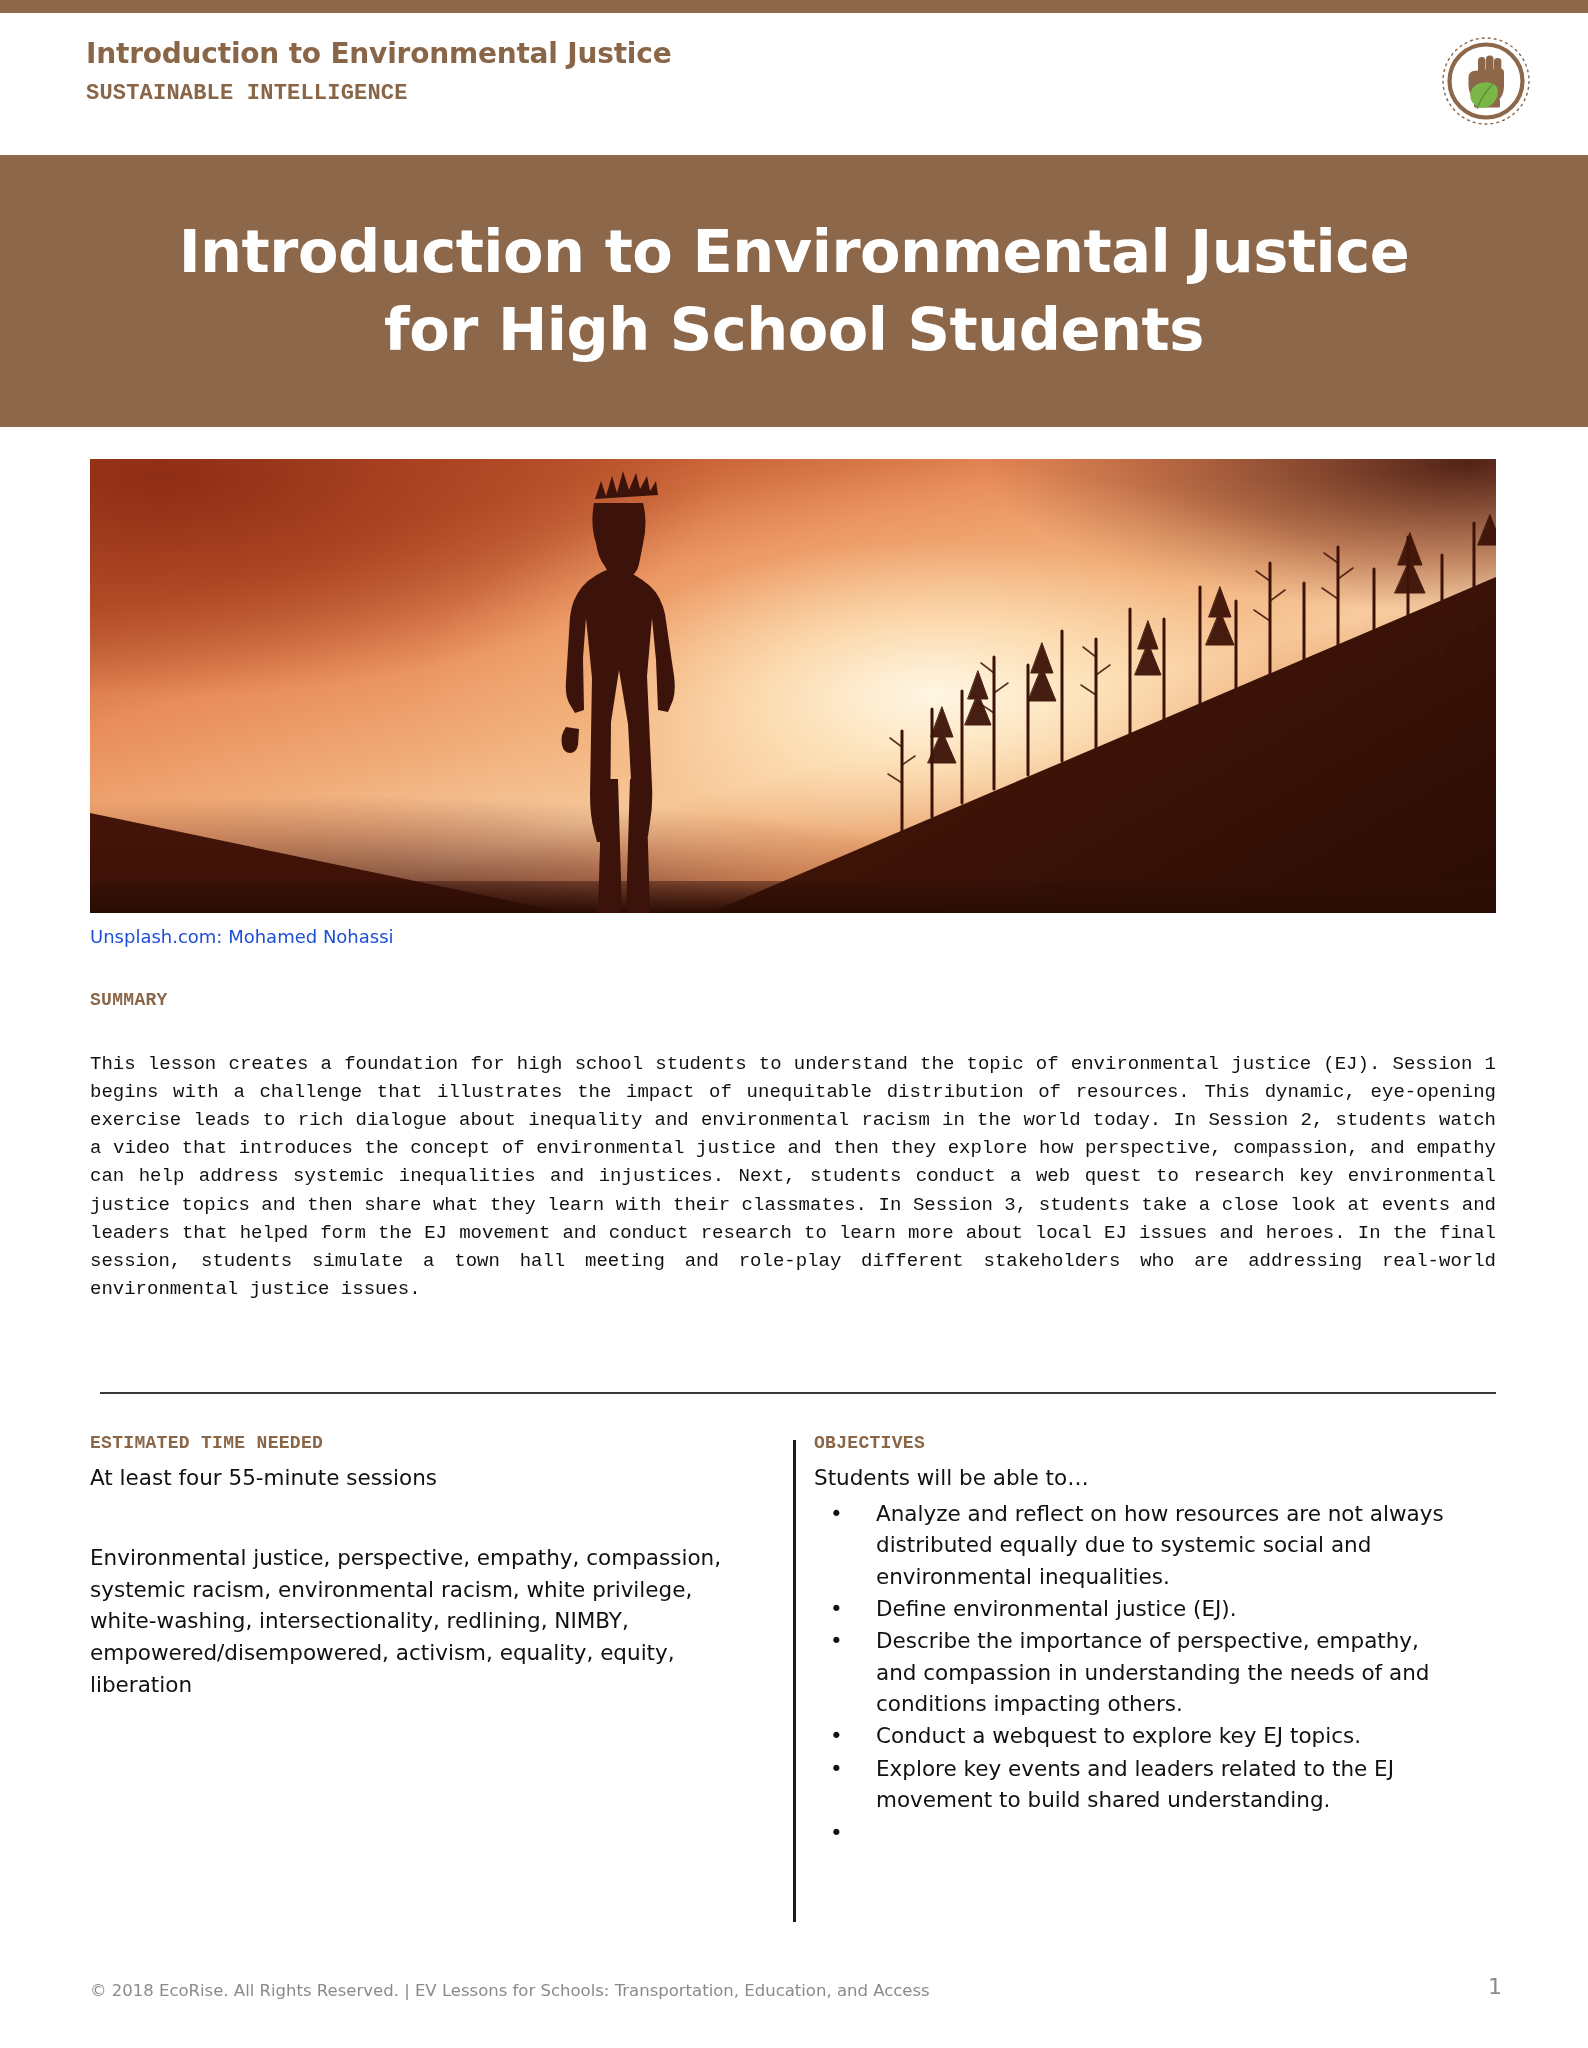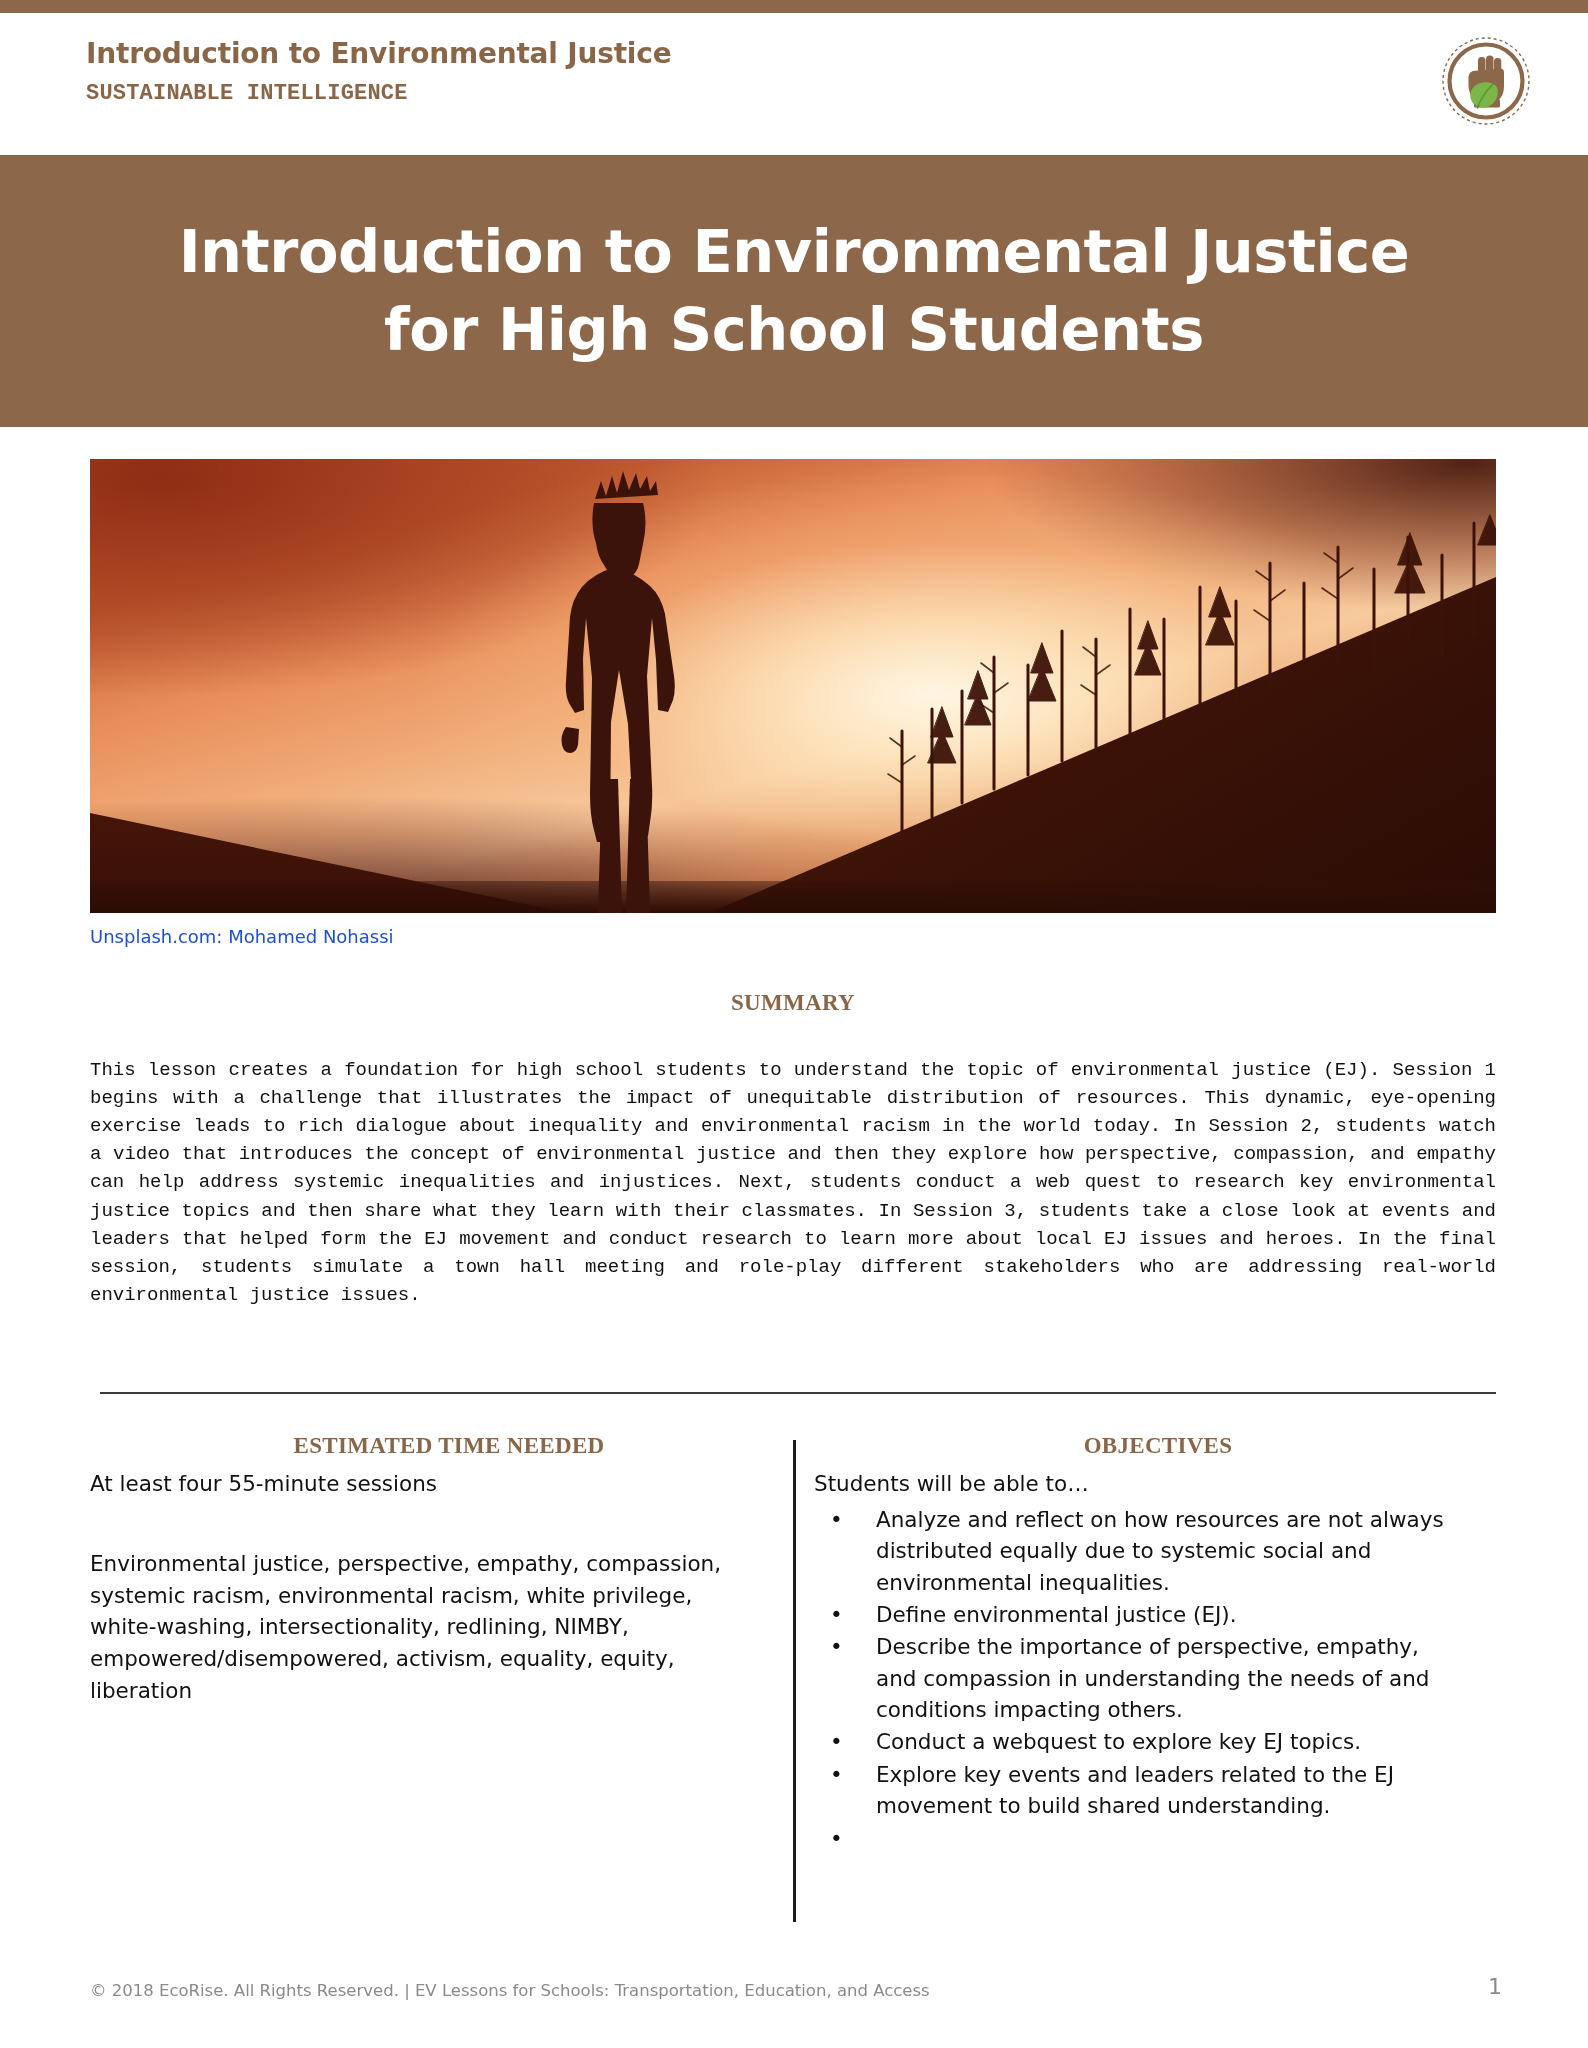--- a/index.html
+++ b/index.html
@@ -151,26 +151,25 @@
     left: 90px;
     top: 926px;
     font-family: "DejaVu Sans", sans-serif;
     font-size: 18px;
     color: #1d4ed8;
     white-space: nowrap;
   }
 
   
   .section-heading {
-    font-family: Liberation Serif, serif;
-    font-size: 23px;
+    font-family: Liberation Mono, monospace;
+    font-size: 18px;
     font-weight: 700;
     color: #8a6648;
     letter-spacing: 0.3px;
-    text-align: center;
   }
   .body-text {
     font-family: Liberation Mono, monospace;
     font-size: 19px;
     line-height: 1.48;
     color: #111111;
     margin-top: 40px;
   }
 
   .summary-block {
@@ -210,21 +209,21 @@
   }
   .v-rule {
     position: absolute;
     left: 793px;
     top: 1440px;
     width: 3px;
     height: 482px;
     background: #1c1c1c;
   }
   .sub-block { margin-bottom: 8px; }
-  .sub-block .section-heading { margin-bottom: 9px; margin-left: 48px; }
+  .sub-block .section-heading { margin-bottom: 9px; }
   .sub-block p {
     margin: 0;
     font-family: "DejaVu Sans", sans-serif;
     font-size: 21.5px;
     line-height: 1.48;
     color: #111111;
   }
   .spacer { height: 40px; }
 
   ul.objectives {

